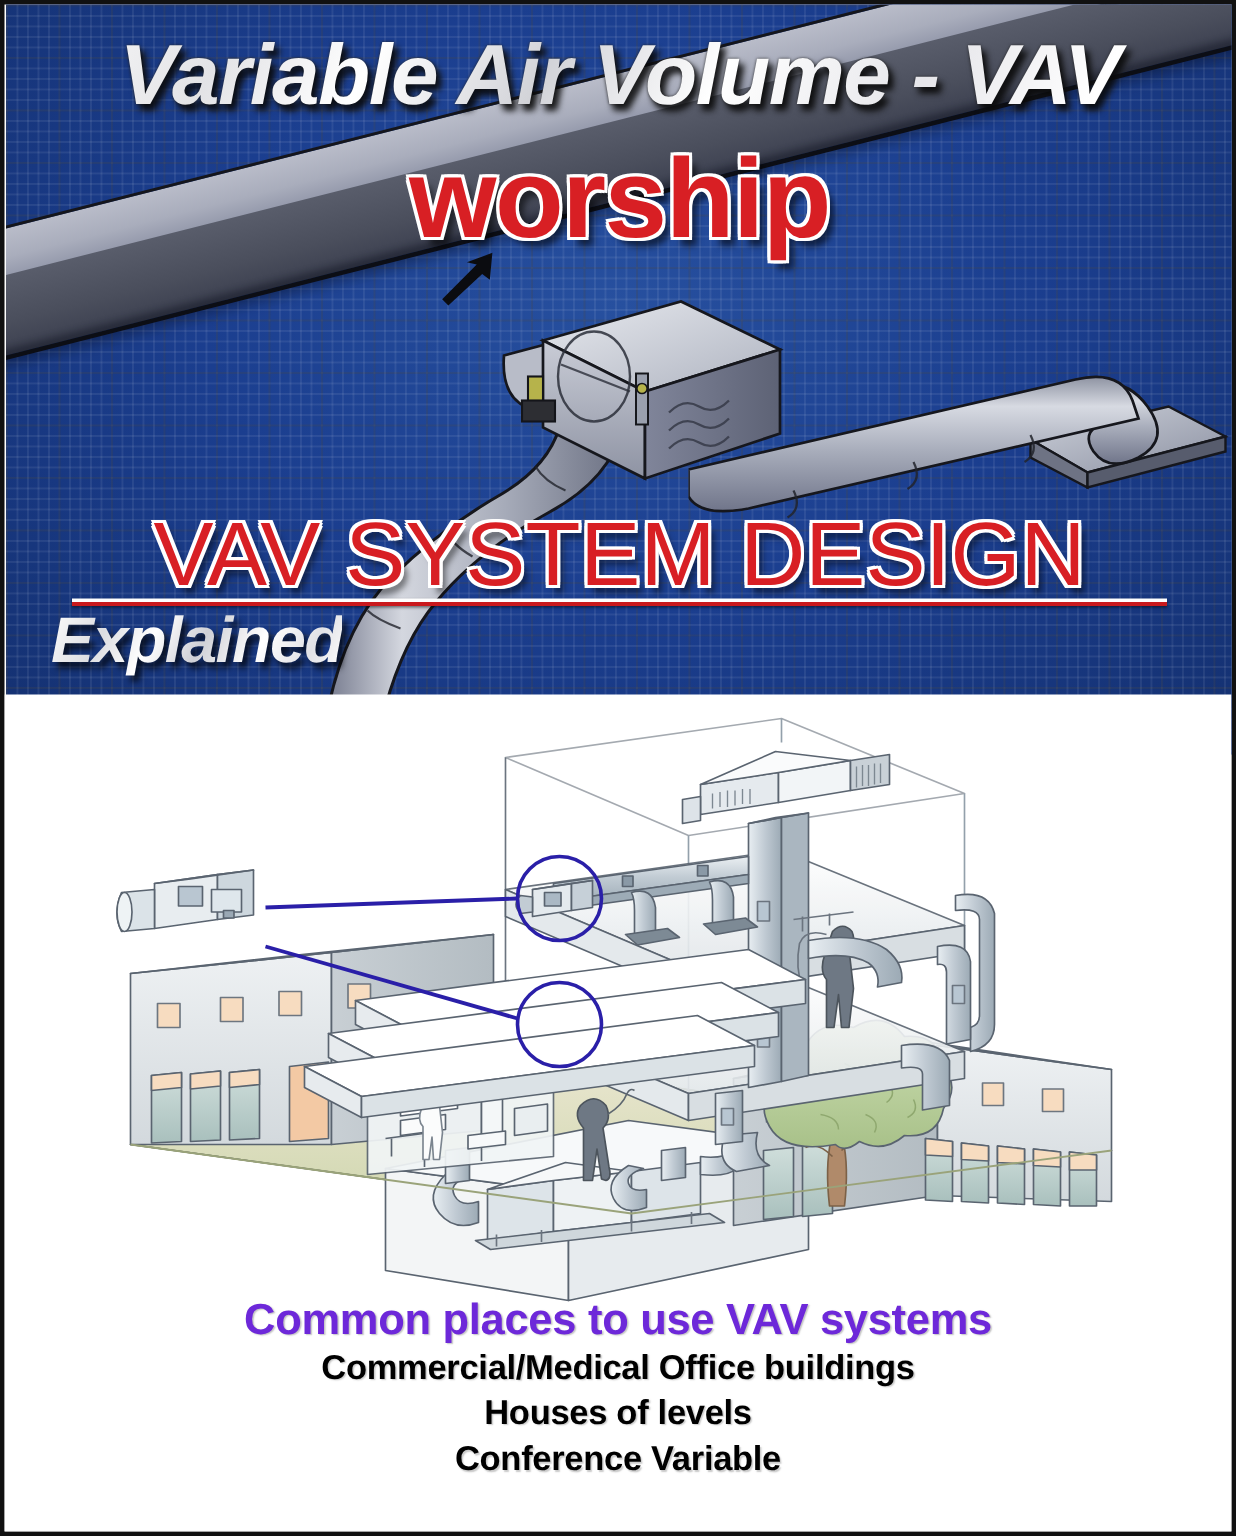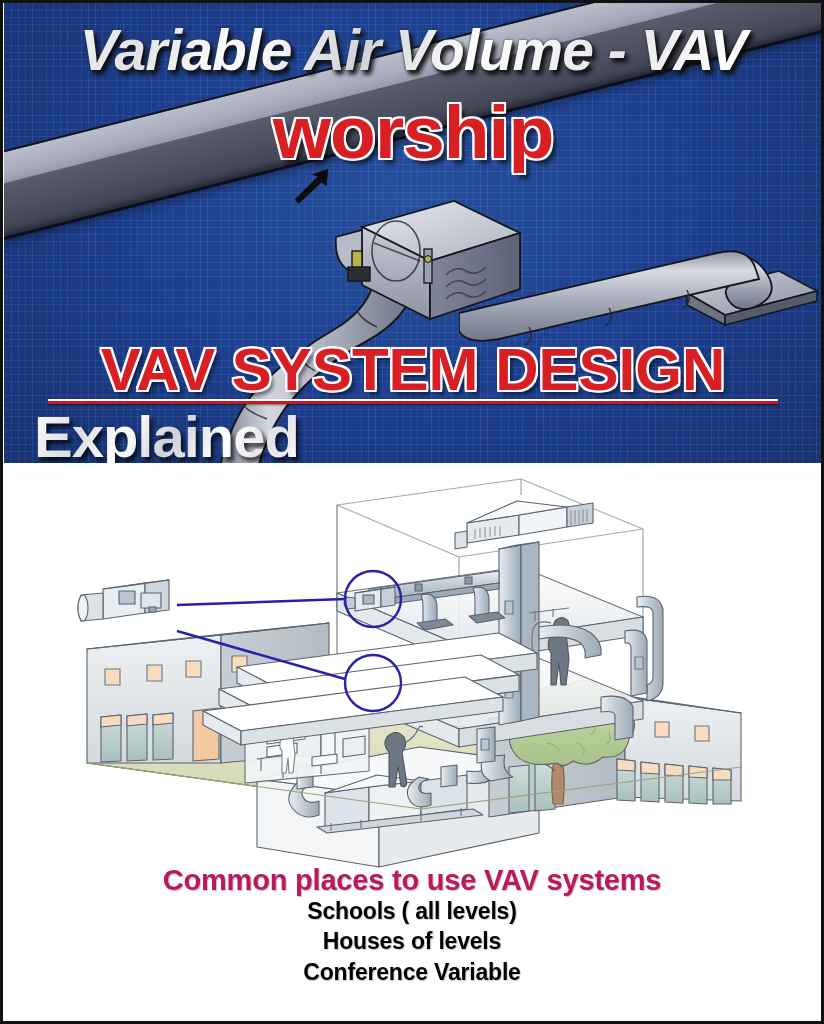--- a/index.html
+++ b/index.html
@@ -84,57 +84,57 @@
     font-size:75px;font-weight:bold;
     color:#d81f24;
     letter-spacing:-1px;
     text-shadow:
       -2px -2px 0 #ffffff, 2px -2px 0 #ffffff,-2px 2px 0 #ffffff, 2px 2px 0 #ffffff,
       -2px 0 0 #ffffff, 2px 0 0 #ffffff, 0 -2px 0 #ffffff, 0 2px 0 #ffffff,
       5px 6px 4px rgba(0,0,0,.55);
   }
   #title-design{
     top:332px;left:0;
-    font-size:60px;font-weight:bold;
+    font-size:60px;font-weight:normal;
     color:#d81f24;
     letter-spacing:0px;
     text-shadow:
       -2px -2px 0 #ffffff, 2px -2px 0 #ffffff,-2px 2px 0 #ffffff, 2px 2px 0 #ffffff,
       -2px 0 0 #ffffff, 2px 0 0 #ffffff, 0 -2px 0 #ffffff, 0 2px 0 #ffffff,
       4px 5px 4px rgba(0,0,0,.5);
   }
   #design-rule{
     position:absolute;left:44px;top:396px;width:730px;height:5px;
     background:linear-gradient(to bottom,#ffffff 0 2px,#c9191d 2px 5px);
     box-shadow:0 1px 2px rgba(0,0,0,.5);
   }
   #title-explained{
     position:absolute;left:30px;top:400px;text-align:center;width:auto;
-    font-size:58px;font-weight:bold;letter-spacing:-1px;
+    font-size:43px;font-weight:bold;font-style:italic;letter-spacing:-1px;
     color:#f4f4f4;
     background:linear-gradient(118deg,#ffffff 0%,#dcdde1 20%,#ffffff 36%,#cfd0d6 52%,#ffffff 70%,#e2e2e6 86%,#ffffff 100%);
     -webkit-background-clip:text;background-clip:text;
     -webkit-text-fill-color:transparent;
     filter:drop-shadow(3px 4px 2px rgba(0,0,0,.75));
   }
 
   
   #body-area{
     position:absolute;left:0;top:460px;width:818px;height:558px;
     background:#ffffff;overflow:hidden;
   }
   #building-wrap{position:absolute;left:66px;top:8px;width:690px;height:400px;}
   #building-svg{display:block;width:690px;height:400px;}
 
   
   #caption{
     position:absolute;left:0;top:862px;width:818px;text-align:center;
   }
   #caption-title{
-    font-size:29px;font-weight:bold;color:#be185d;
+    font-size:29px;font-weight:bold;color:#6d28d9;
     letter-spacing:-.2px;line-height:1.06;
     text-shadow:1px 1px 1px rgba(120,120,120,.45);
   }
   .caption-line{
     font-size:23px;font-weight:bold;color:#000000;
     line-height:1.33;letter-spacing:-.2px;
     text-shadow:1px 1px 1px rgba(120,120,120,.4);
   }
 </style>
 </head>
@@ -489,18 +489,18 @@
           <path d="M108 160 L276 208" stroke="#2a1fa8" stroke-width="2.6"></path>
 
           <path d="M18 292 L352 338 L672 296" stroke="#9aa37a" stroke-width="1.2"></path>
         </g>
       </svg>
     </div>
   </div>
 
   <div id="caption">
     <div id="caption-title">Common places to use VAV systems</div>
-    <div class="caption-line">Schools ( all levels)</div>
+    <div class="caption-line">Commercial/Medical Office buildings</div>
     <div class="caption-line">Houses of levels</div>
     <div class="caption-line">Conference Variable</div>
   </div>
 
 </div>
 
 </body></html>

